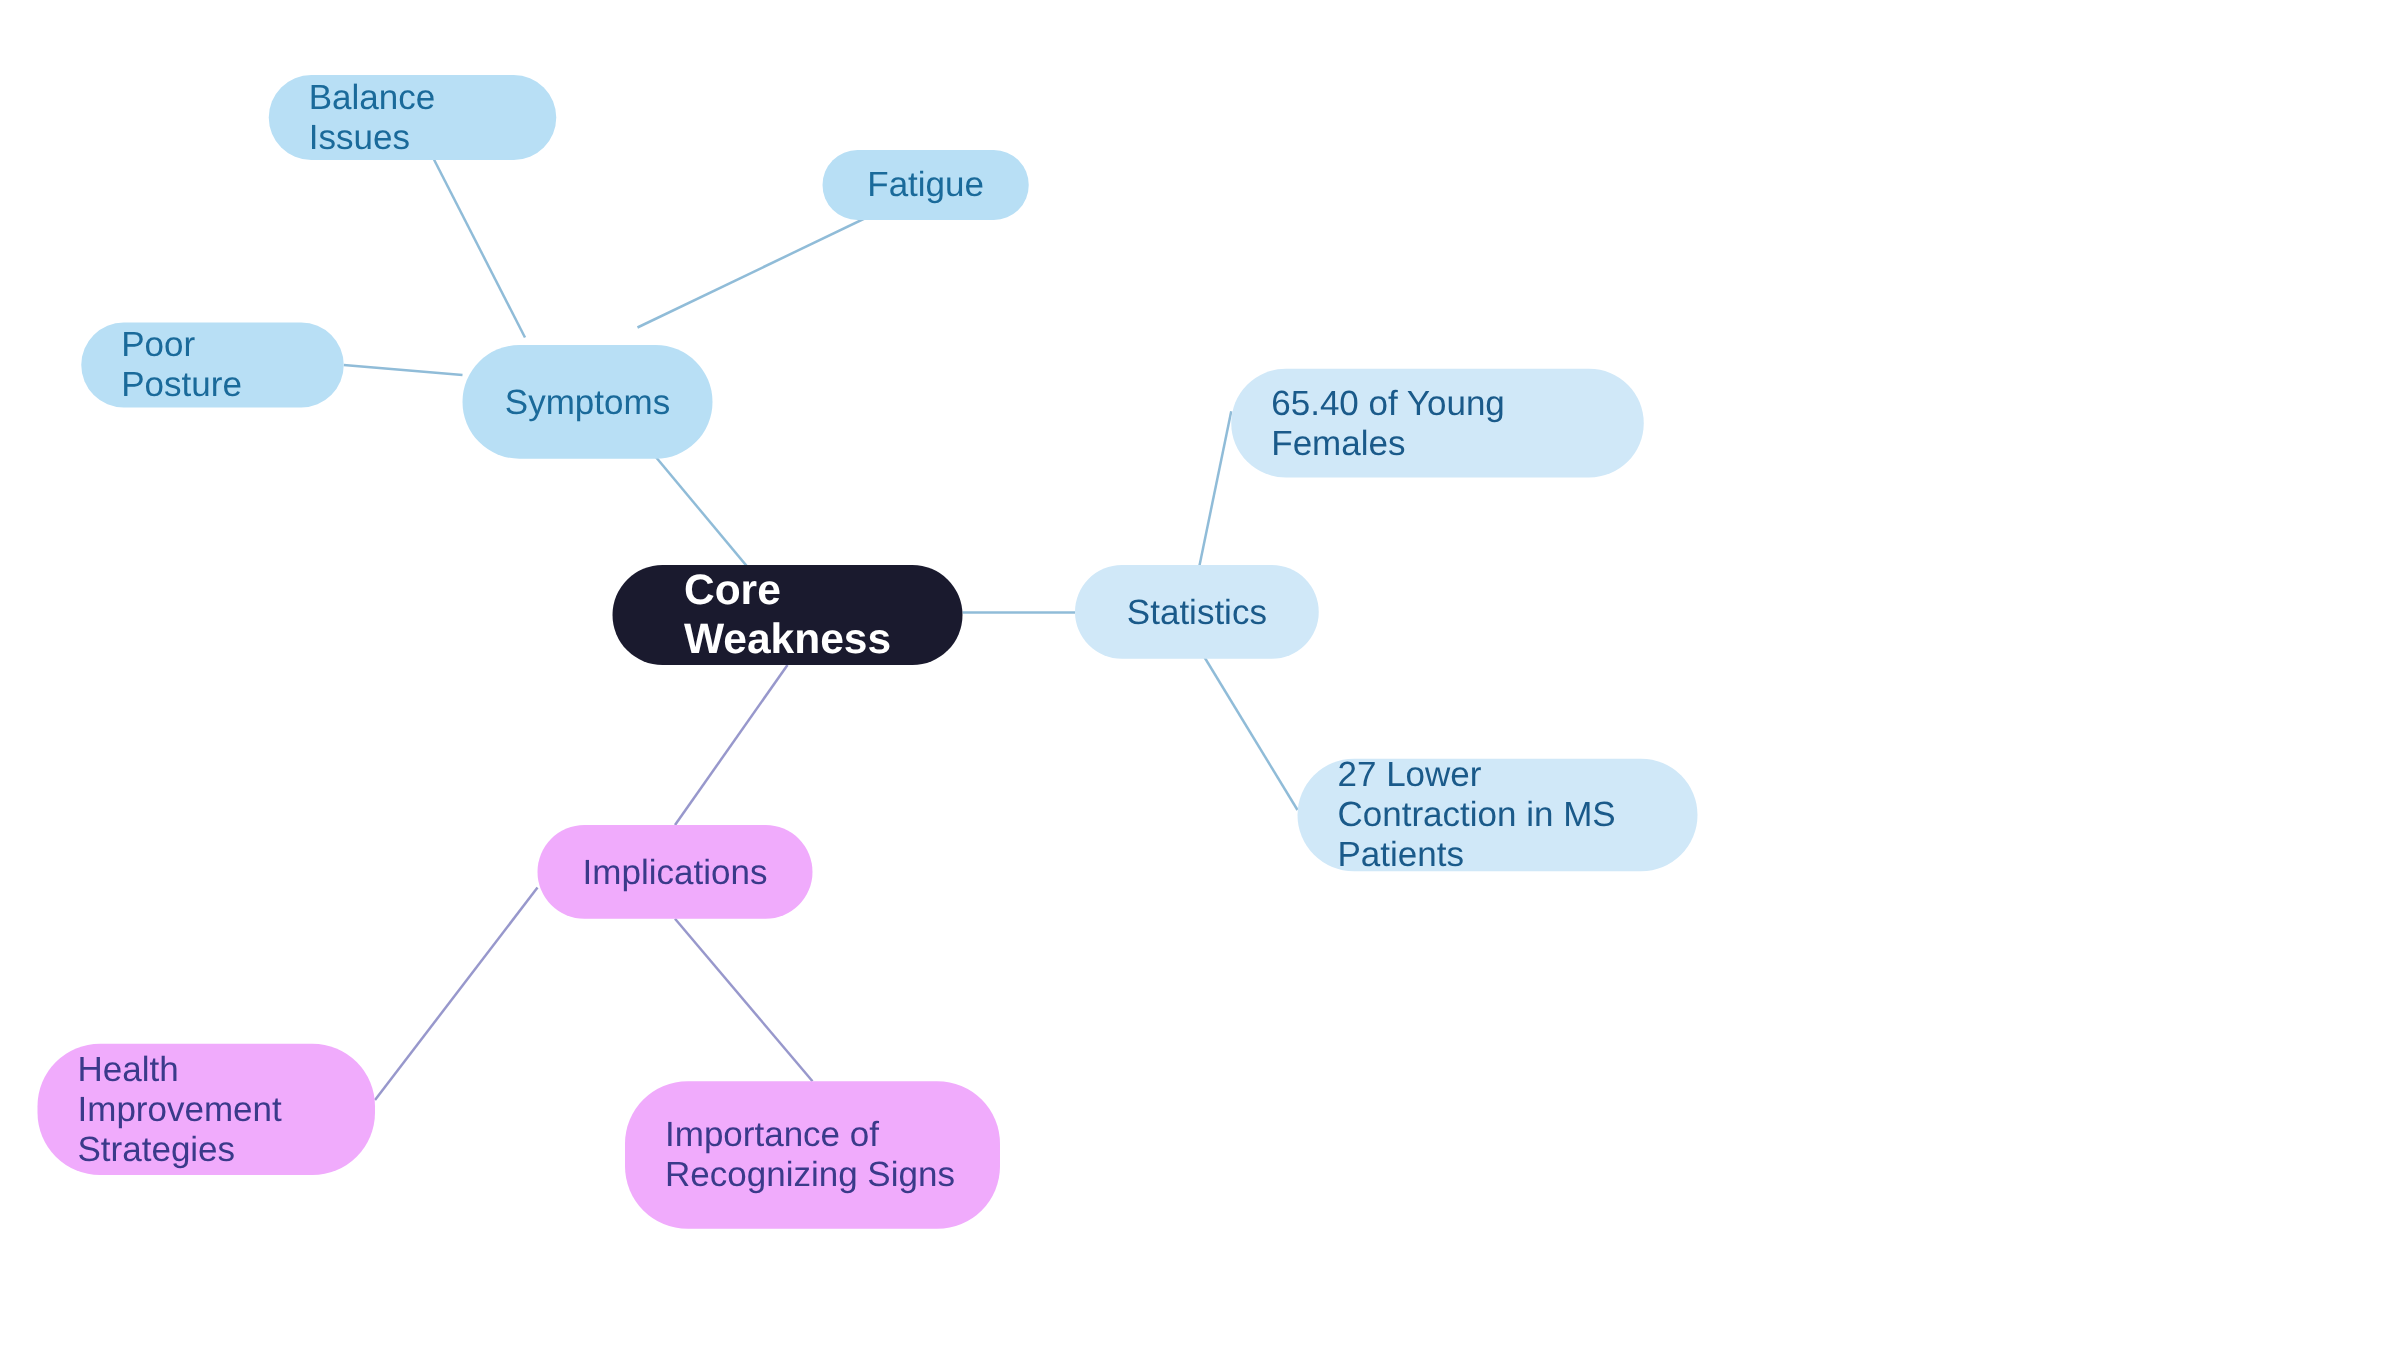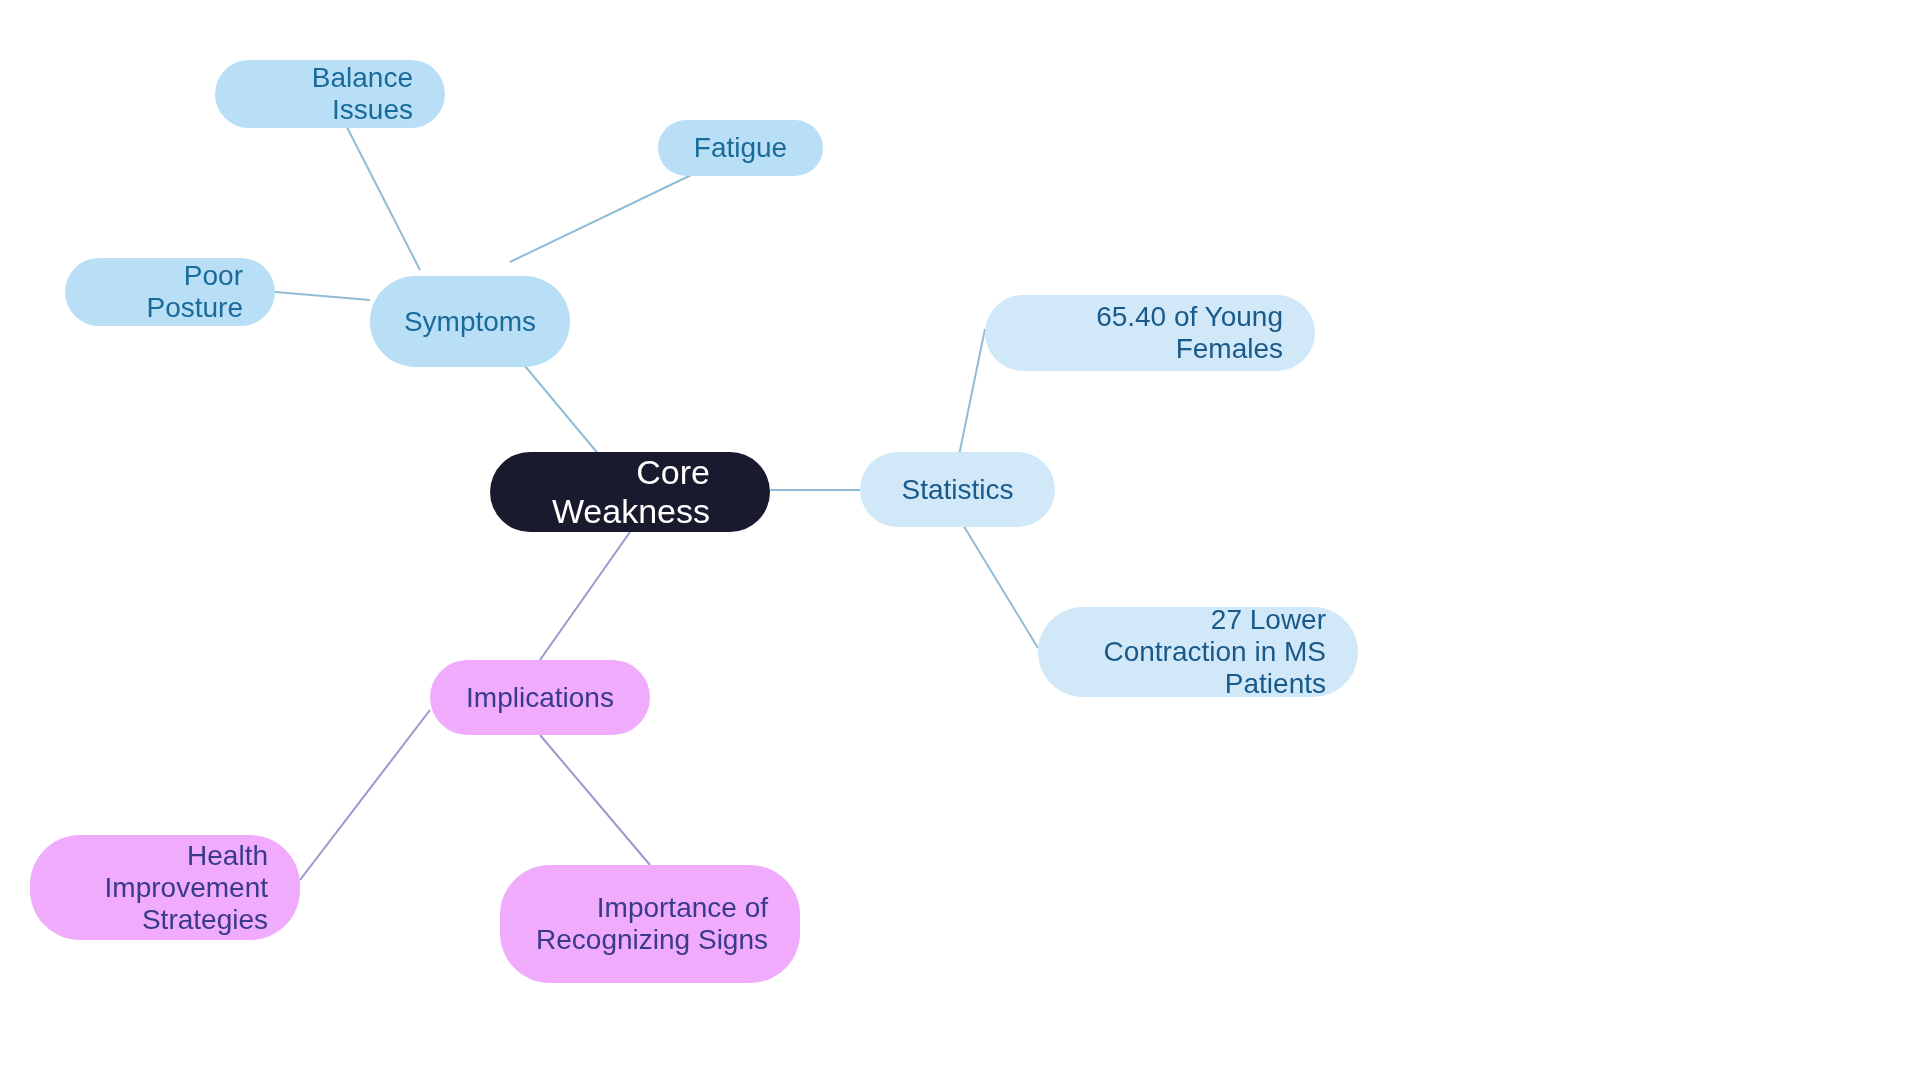--- a/index.html
+++ b/index.html
@@ -17,31 +17,31 @@
       width: 1920px;
       height: 1083px;
       pointer-events: none;
     }
     .node {
       position: absolute;
       border-radius: 50px;
       display: flex;
       align-items: center;
       justify-content: center;
-      text-align: right;
+      text-align: left;
       font-size: 28px;
       font-weight: 500;
       padding: 18px 32px;
       cursor: default;
     }
     .node-center {
       background: #1a1a2e;
       color: #ffffff;
       font-size: 34px;
-      font-weight: 400;
+      font-weight: 700;
       padding: 12px 60px;
       border-radius: 50px;
     }
     .node-blue {
       background: #b8dff5;
       color: #1a6a9a;
     }
     .node-purple {
       background: #f0abfc;
       color: #3a3a8a;
@@ -72,21 +72,21 @@
 <div class="node node-blue" style="left: 370px; top: 276px; width: 200px; height: 91px;">Symptoms</div>
 
 <div class="node node-blue" style="left: 215px; top: 60px; width: 230px; height: 68px;">Balance Issues</div>
 
 <div class="node node-blue" style="left: 658px; top: 120px; width: 165px; height: 56px;">Fatigue</div>
 
 <div class="node node-blue" style="left: 65px; top: 258px; width: 210px; height: 68px;">Poor Posture</div>
 
 <div class="node node-blue-light" style="left: 860px; top: 452px; width: 195px; height: 75px;">Statistics</div>
 
-<div class="node node-blue-light" style="left: 985px; top: 295px; width: 330px; height: 76px;">65.40 of Young Females</div>
+<div class="node node-blue-light" style="left: 985px; top: 295px; width: 330px; height: 87px;">65.40 of Young Females</div>
 
 <div class="node node-blue-light" style="left: 1038px; top: 607px; width: 320px; height: 90px;">27 Lower Contraction in MS Patients</div>
 
 <div class="node node-purple" style="left: 430px; top: 660px; width: 220px; height: 75px;">Implications</div>
 
 <div class="node node-purple" style="left: 30px; top: 835px; width: 270px; height: 105px;">Health Improvement Strategies</div>
 
 <div class="node node-purple" style="left: 500px; top: 865px; width: 300px; height: 118px;">Importance of Recognizing Signs</div>
 
 </body></html>

